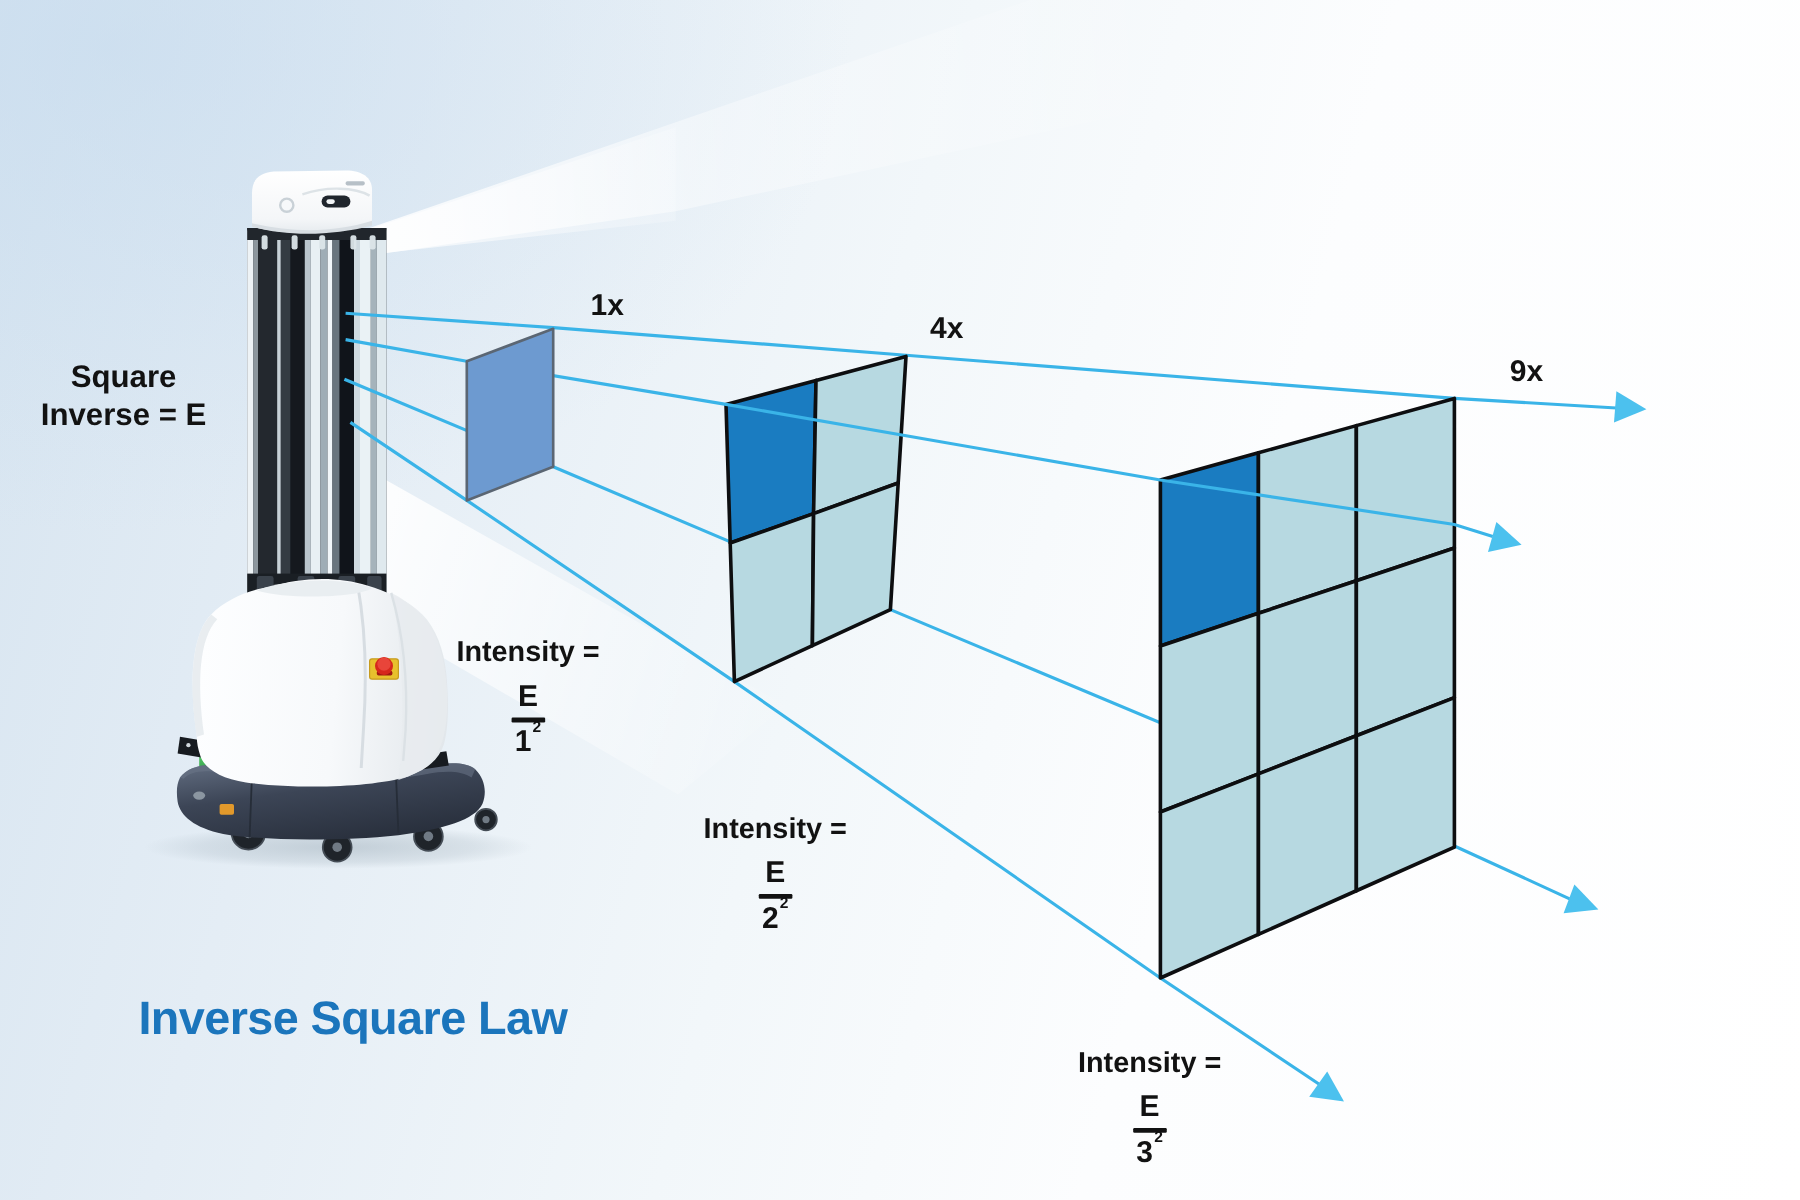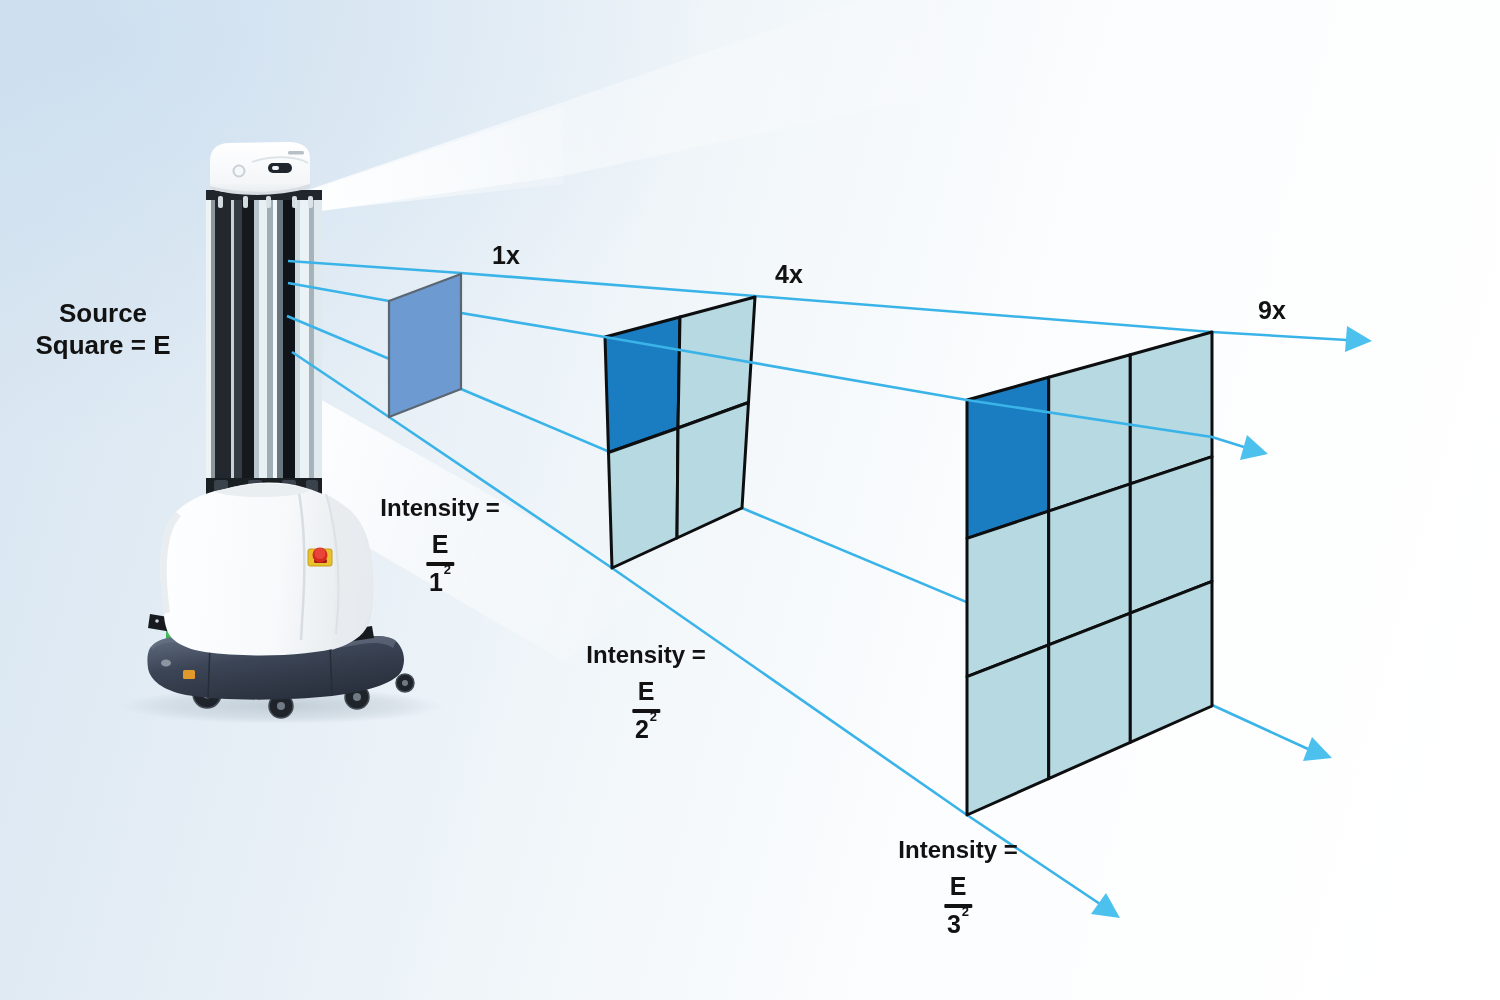--- a/index.html
+++ b/index.html
@@ -21,21 +21,21 @@
     position:absolute; transform:translate(-50%,-50%);
     font-weight:bold; color:var(--label-black); white-space:nowrap;
     text-align:center; line-height:1.22;
   }
   .source-label{font-size:26px;}
   .mult-label{font-size:25px;}
   .intensity{
     position:absolute; transform:translateX(-50%);
     text-align:center; color:var(--label-black); font-weight:bold;
   }
-  .int-line{font-size:24px; white-space:nowrap;}
+  .int-line{font-size:24px; white-space:nowrap;margin-top:36px;}
   .fraction{margin-top:10px; display:flex; flex-direction:column; align-items:center;}
   .num{font-size:25px; line-height:1; padding-bottom:5px;}
   .bar{width:28px; height:4px; background:var(--label-black); border-radius:1px;}
   .den{font-size:25px; line-height:1; padding-top:4px;}
   .sup{font-size:13px; vertical-align:top; position:relative; top:-7px; margin-left:1px;}
   .title{
     position:absolute; transform:translateX(-50%);
     font-size:39px; font-weight:bold; letter-spacing:-0.5px;
     color:var(--title-blue); white-space:nowrap;
   }
@@ -229,22 +229,22 @@
 
     <g>
       <polyline class="ray" points="288,283 389,301 605,337 967,400 1212,437 1244,447"></polyline>
       <polygon class="arrowhead" points="1268,454 1240,460 1247,435"></polygon>
     </g>
 
     <polygon class="sq1x" fill="url(#sqGrad)" points="389,301 461,274 461,389 389,417"></polygon>
   </svg>
 
   <div class="label source-label" style="left:103px; top:330px;">
-    <div>Source</div>
-    <div>Square = E</div>
+    <div>Square</div>
+    <div>Inverse = E</div>
   </div>
 
   <div class="label mult-label" style="left:506px; top:255px;">1x</div>
   <div class="label mult-label" style="left:789px; top:274px;">4x</div>
   <div class="label mult-label" style="left:1272px; top:310px;text-align:right;">9x</div>
 
   <div class="intensity" style="left:440px; top:494px;">
     <div class="int-line">Intensity =</div>
     <div class="fraction">
       <div class="num">E</div>
@@ -264,14 +264,15 @@
 
   <div class="intensity" style="left:958px; top:836px;">
     <div class="int-line">Intensity =</div>
     <div class="fraction">
       <div class="num">E</div>
       <div class="bar"></div>
       <div class="den"><span>3</span><span class="sup">2</span></div>
     </div>
   </div>
 
+  <div class="title" style="left:294px; top:828px;">Inverse Square Law</div>
 
 </div>
 
 </body></html>

